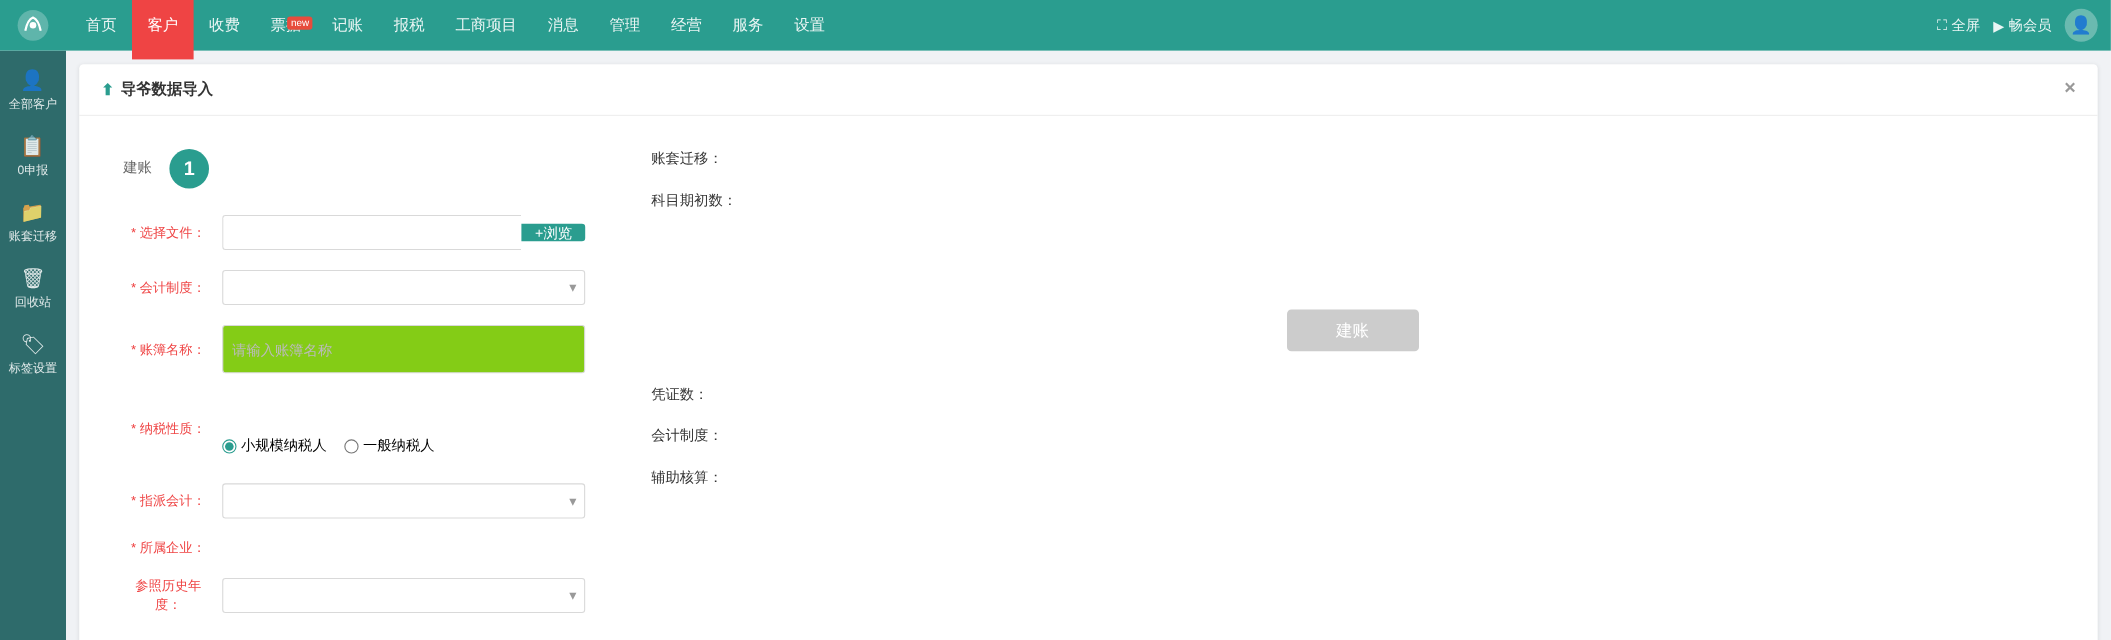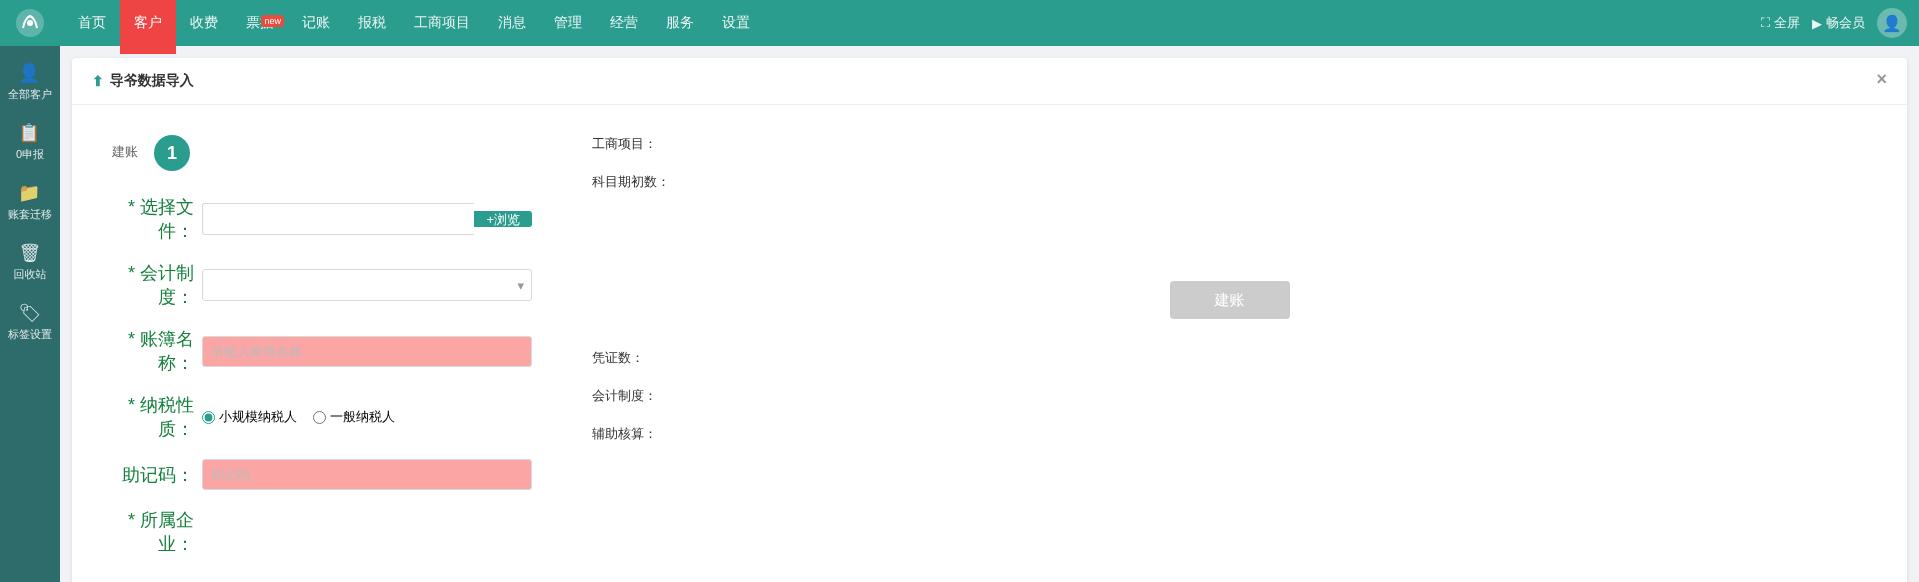--- a/index.html
+++ b/index.html
@@ -89,27 +89,27 @@
       background: #2a9d8f; color: white;
       display: flex; align-items: center; justify-content: center;
       font-size: 18px; font-weight: bold; flex-shrink: 0;
     }
 
     
     .form-row {
       display: flex; align-items: center; margin-bottom: 18px;
     }
     .form-label {
-      width: 90px; text-align: right; color: #15803d; font-size: 18px;
+      width: 90px; text-align: center; color: #ef4444; font-size: 12px;
       flex-shrink: 0; padding-right: 8px;
     }
     .form-control {
-      flex: 1; height: 31px; border: 1px solid #d9d9d9; border-radius: 3px;
+      flex: 1; height: 44px; border: 1px solid #d9d9d9; border-radius: 3px;
       padding: 0 8px; font-size: 13px; color: #333; outline: none;
-      background: #fca5a5;
+      background: #84cc16;
     }
     .form-control::placeholder { color: #bbb; }
     .select-wrapper { position: relative; flex: 1; }
     .select-wrapper select {
       width: 100%; height: 32px; border: 1px solid #d9d9d9; border-radius: 3px;
       padding: 0 28px 0 8px; font-size: 13px; color: #333; outline: none;
       background: white; appearance: none; cursor: pointer;
     }
     .select-wrapper::after {
       content: '▾'; position: absolute; right: 8px; top: 50%;
@@ -123,21 +123,21 @@
       border-radius: 3px 0 0 3px; padding: 0 8px; font-size: 13px;
       background: white; outline: none;
     }
     .browse-btn {
       height: 16px; padding: 0 12px; background: #2a9d8f; color: white;
       border: none; border-radius: 0 3px 3px 0; cursor: pointer; font-size: 13px;
       white-space: nowrap;
     }
 
     
-    .radio-group { display: flex; align-items: center; gap: 16px; flex: 1; height: 32px; }
+    .radio-group { display: flex; align-items: center; gap: 16px; flex: 1; height: 32px; margin-top: 32px; }
     .radio-item { display: flex; align-items: center; gap: 4px; cursor: pointer; }
     .radio-item input[type="radio"] { accent-color: #2a9d8f; cursor: pointer; }
     .right-row {
       display: flex; align-items: center; margin-bottom: 20px;
     }
     .right-label { width: 90px; color: #333; font-size: 13px; white-space: nowrap; }
     .right-value { flex: 1; font-size: 13px; color: #333; }
 
     
     .build-btn {
@@ -260,35 +260,47 @@
                 <input type="radio" name="tax" checked="" style="">
                 <span>小规模纳税人</span>
               </label>
               <label class="radio-item">
                 <input type="radio" name="tax" style="">
                 <span>一般纳税人</span>
               </label>
             </div>
           </div>
 
-
-          <div class="form-row">
-            <span class="form-label">助记码：</span>
-            <input type="text" class="form-control" placeholder="助记码" style="">
-          </div>
+          <div class="form-row">
+            <span class="form-label">* 指派会计：</span>
+            <div class="select-wrapper">
+              <select>
+                <option value=""></option>
+              </select>
+            </div>
+          </div>
+
 
           <div class="form-row">
             <span class="form-label">* 所属企业：</span>
           </div>
 
+          <div class="form-row">
+            <span class="form-label">参照历史年度：</span>
+            <div class="select-wrapper">
+              <select>
+                <option value=""></option>
+              </select>
+            </div>
+          </div>
         </div>
 
         <div class="form-right">
           <div class="right-row">
-            <span class="right-label">工商项目：</span>
+            <span class="right-label">账套迁移：</span>
             <span class="right-value"></span>
           </div>
           <div class="right-row">
             <span class="right-label">科目期初数：</span>
             <span class="right-value"></span>
           </div>
 
           <div style="display:flex; justify-content:center; margin: 30px 0 30px 0;">
             <button class="build-btn">建账</button>
           </div>

